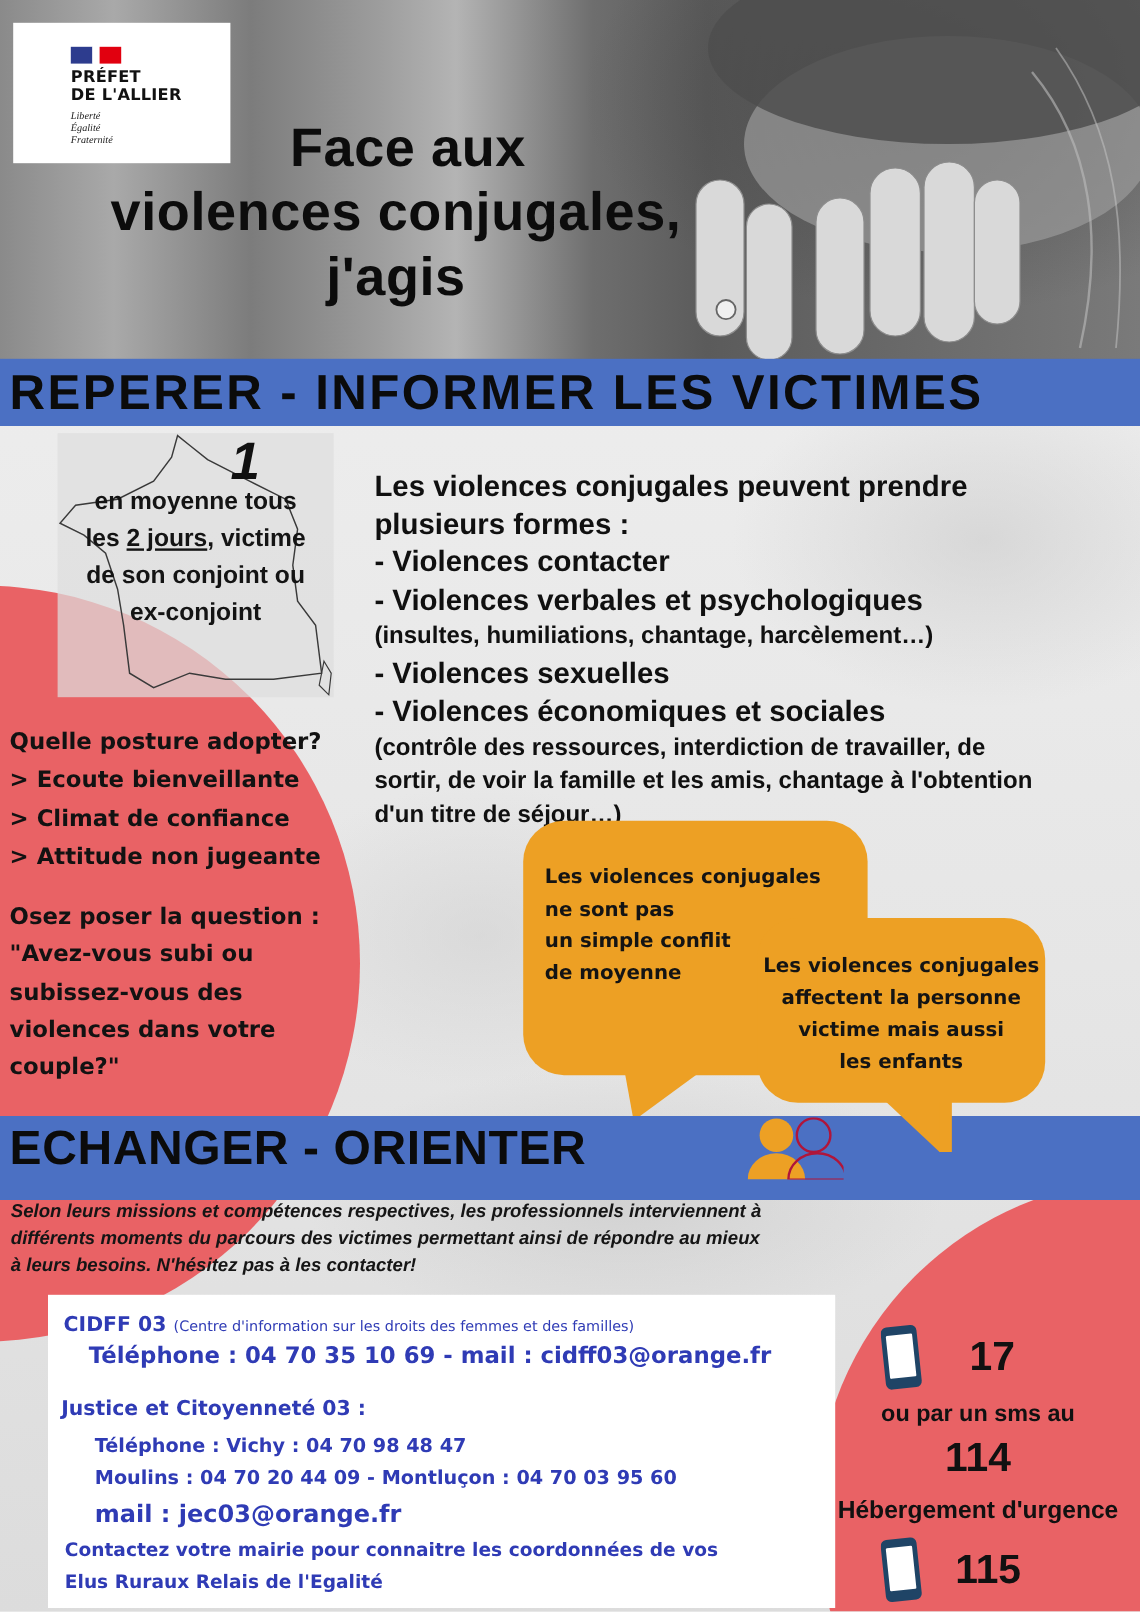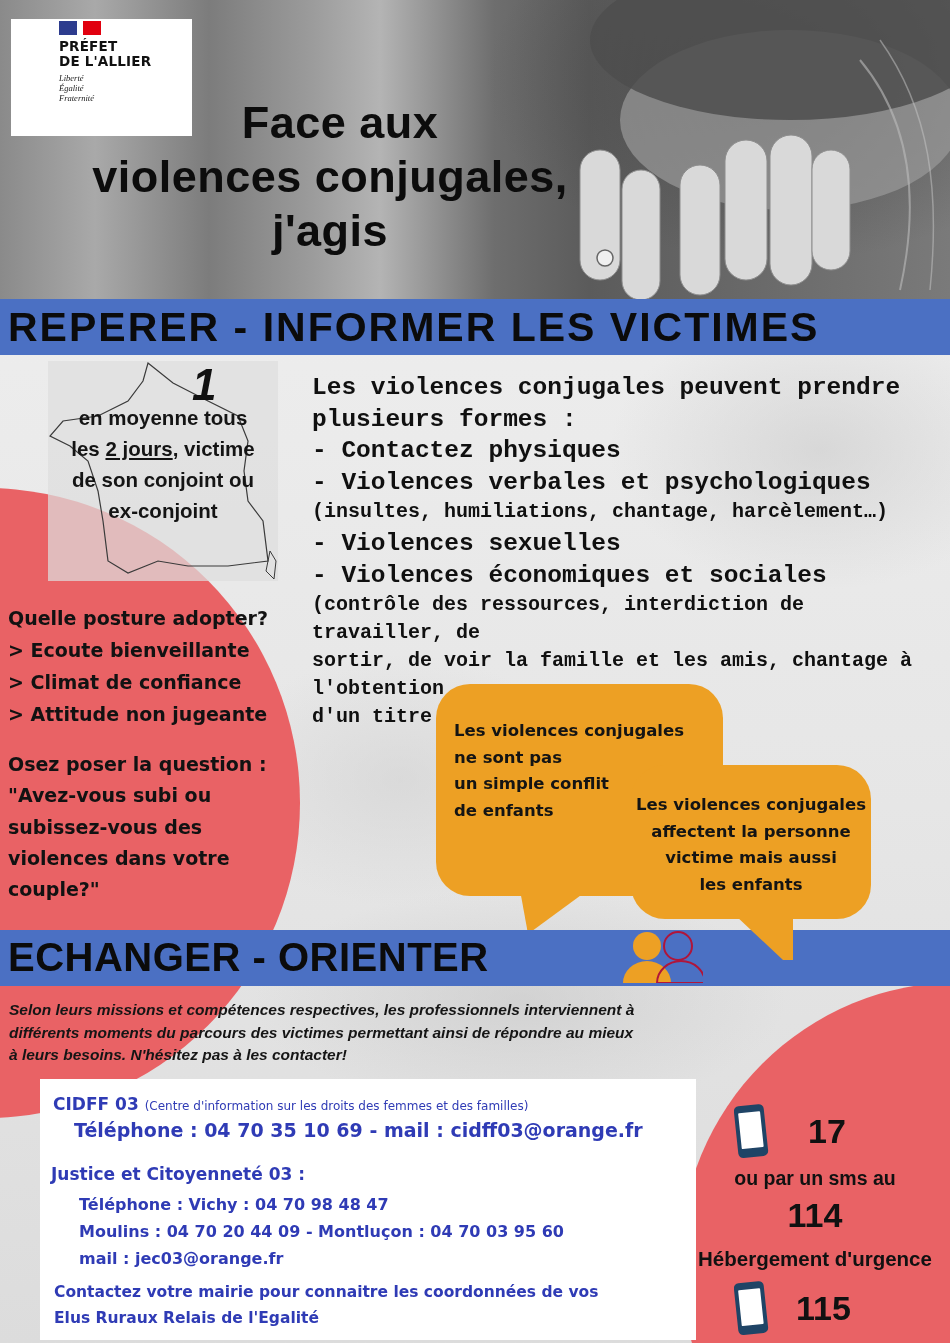--- a/index.html
+++ b/index.html
@@ -24,21 +24,21 @@
     background:
       linear-gradient(90deg, #8a8a8a 0%, #a9a9a9 10%, #7c7c7c 22%, #9c9c9c 33%, #b4b4b4 40%, #6e6e6e 52%, #5b5b5b 62%, #7a7a7a 100%);
   }
   .hero .shade { position: absolute; inset: 0;
     background: radial-gradient(ellipse 420px 260px at 780px 80px, rgba(60,60,60,0.55), transparent 70%);
   }
   .hero svg { position: absolute; left: 560px; top: 0; }
 
   .logo {
     position: absolute; left: 11px; top: 19px; width: 181px; height: 117px;
-    background: #fff; padding: 2px 0 0 48px;
+    background: #fff; padding: 20px 0 0 48px;
   }
   .logo .flag { display: flex; height: 14px; width: 42px; margin-bottom: 4px; }
   .logo .flag span { display: block; height: 14px; }
   .logo .flag .b { width: 18px; background: #2d3c8e; }
   .logo .flag .w { width: 6px; background: #fff; }
   .logo .flag .r { width: 18px; background: #e1000f; }
   .logo .org { font-family: "DejaVu Sans", sans-serif; font-weight: bold; font-size: 13.5px; line-height: 15px; color: #111; letter-spacing: 0.2px; }
   .logo .motto { font-family: "Liberation Serif", serif; font-style: italic; font-size: 8.5px; line-height: 10px; margin-top: 4px; color: #222; }
 
   .hero-title {
@@ -47,21 +47,21 @@
     letter-spacing: 0.5px;
   }
   .hero-title div:nth-child(1) { padding-left: 20px; }
 
   
   .bar {
     position: absolute; left: 0; width: 950px; background: #4b70c3;
     font-family: "Liberation Sans", sans-serif; font-weight: bold; color: #0b0b0b;
   }
   .bar1 { top: 299px; height: 56px; font-size: 41px; line-height: 56px; padding-left: 8px; letter-spacing: 2px; }
-  .bar2 { top: 930px; height: 56px; font-size: 40px; line-height: 54px; padding-left: 8px; letter-spacing: 0.5px; }
+  .bar2 { top: 930px; height: 70px; font-size: 40px; line-height: 54px; padding-left: 8px; letter-spacing: 0.5px; }
 
   
   .red-circle-left {
     position: absolute; left: -330px; top: 488px; width: 630px; height: 630px;
     border-radius: 50%; background: #e96265;
   }
   .red-circle-right {
     position: absolute; left: 680px; top: 982px; width: 560px; height: 560px;
     border-radius: 50%; background: #e96265;
   }
@@ -84,22 +84,22 @@
     position: absolute; left: 8px; top: 602px; width: 290px;
     font-family: "DejaVu Sans", sans-serif; font-weight: bold; font-size: 19px; line-height: 32px; color: #121212;
   }
   .question {
     position: absolute; left: 8px; top: 749px; width: 290px;
     font-family: "DejaVu Sans", sans-serif; font-weight: bold; font-size: 19px; line-height: 31.3px; color: #121212;
   }
 
   
   .forms {
-    position: absolute; left: 312px; top: 372px; width: 630px;
-    font-family: Liberation Mono, monospace; color: #101010;
+    position: absolute; left: 312px; top: 390px; width: 630px;
+    font-family: Liberation Sans, sans-serif; color: #101010;
   }
   .forms .big { font-size: 24.5px; font-weight: bold; line-height: 31.5px; }
   .forms .small { font-size: 20px; font-weight: bold; line-height: 28px; }
   .forms .sm1 { margin-bottom: 2px; }
 
   
   .bubble {
     position: absolute; background: #eda024; border-radius: 34px;
     font-family: "DejaVu Sans", sans-serif; font-weight: bold; color: #141414;
   }
@@ -122,21 +122,21 @@
     position: absolute; left: 8px; top: 1079px; width: 656px; height: 261px;
     background: #fff; font-family: "DejaVu Sans", sans-serif; color: #2f3bb5; font-weight: bold; margin-left: 32px;
   }
   .contacts .l { position: absolute; white-space: nowrap; }
   .c-title { left: 13px; top: 15px; font-size: 17px; }
   .c-title .sub { font-size: 12px; font-weight: normal; }
   .c-tel { left: 34px; top: 40px; font-size: 19px; }
   .c-jtitle { left: 11px; top: 85px; font-size: 17px; }
   .c-j1 { left: 39px; top: 116px; font-size: 16px; }
   .c-j2 { left: 39px; top: 143px; font-size: 16px; text-align: right; }
-  .c-j3 { left: 39px; top: 170px; font-size: 16px; }
+  .c-j3 { left: 39px; top: 170px; font-size: 20px; }
   .c-m1 { left: 14px; top: 204px; font-size: 15.5px; }
   .c-m2 { left: 14px; top: 230px; font-size: 15.5px; }
 
   
   .emerg { position: absolute; left: 680px; top: 995px; width: 270px; text-align: center; color: #111; font-family: "Liberation Sans", sans-serif; font-weight: bold; }
   .emerg .h { font-size: 26px; line-height: 32px; }
   .emerg .h2 { font-size: 26px; line-height: 34px; }
   .emerg .p { font-size: 20.5px; line-height: 28px; margin-top: 4px; }
   .phone-row { position: absolute; left: 734px; display: flex; align-items: center; }
   .phone-row .n { font-family: "Liberation Sans", sans-serif; font-weight: bold; color: #111; font-size: 34px; margin-left: 26px; }
@@ -204,21 +204,21 @@
       <div>en moyenne tous</div>
       <div><span>les </span><u>2 jours</u><span>, victime</span></div>
       <div>de son conjoint ou</div>
       <div>ex-conjoint</div>
     </div>
   </div>
 
   <div class="forms">
     <div class="big">Les violences conjugales peuvent prendre</div>
     <div class="big">plusieurs formes :</div>
-    <div class="big">- Contactez physiques</div>
+    <div class="big">- Violences contacter</div>
     <div class="big">- Violences verbales et psychologiques</div>
     <div class="small sm1">(insultes, humiliations, chantage, harcèlement…)</div>
     <div class="big">- Violences sexuelles</div>
     <div class="big">- Violences économiques et sociales</div>
     <div class="small">(contrôle des ressources, interdiction de travailler, de</div>
     <div class="small">sortir, de voir la famille et les amis, chantage à l'obtention</div>
     <div class="small">d'un titre de séjour…)</div>
   </div>
 
   <div class="posture">
@@ -234,21 +234,21 @@
     <div>subissez-vous des</div>
     <div>violences dans votre</div>
     <div>couple?"</div>
   </div>
 
   <div class="tail tail1"></div>
   <div class="bubble bubble1">
     <div>Les violences conjugales</div>
     <div>ne sont pas</div>
     <div>un simple conflit</div>
-    <div>de enfants</div>
+    <div>de moyenne</div>
   </div>
 
   <div class="bar bar2">ECHANGER - ORIENTER</div>
 
   <div class="tail tail2"></div>
   <div class="bubble bubble2">
     <div>Les violences conjugales</div>
     <div>affectent la personne</div>
     <div>victime mais aussi</div>
     <div>les enfants</div>

